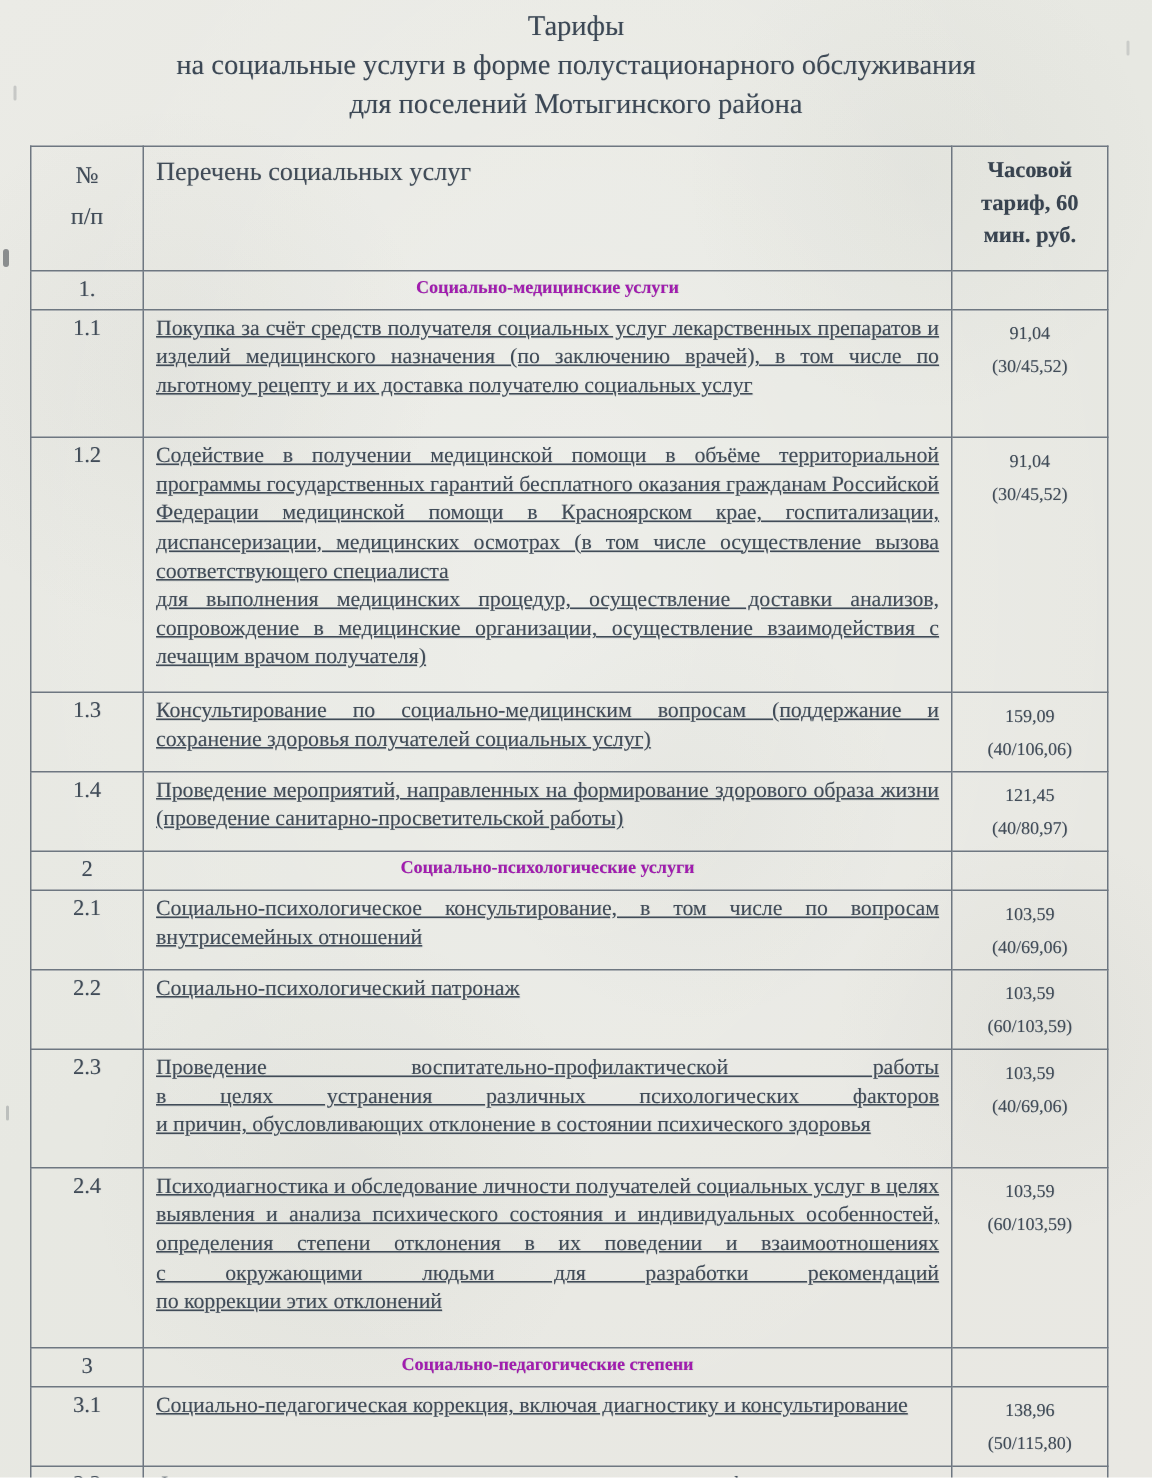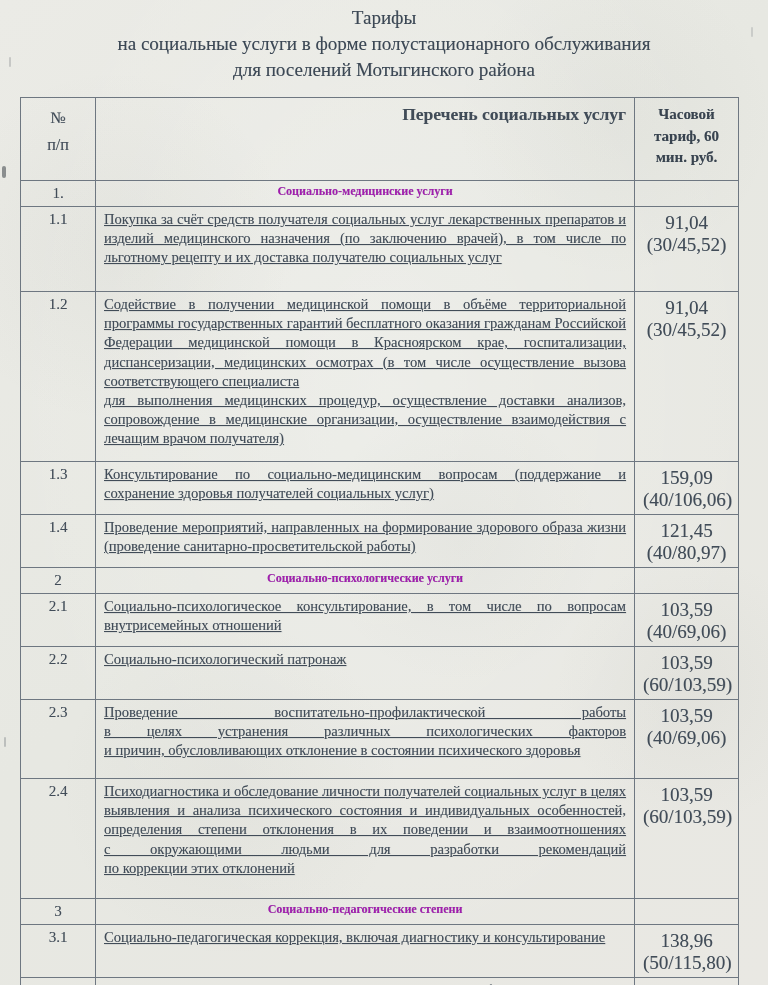--- a/index.html
+++ b/index.html
@@ -72,24 +72,23 @@
     box-sizing: border-box;
   }
   thead th { font-weight: normal; }
   th.h-num {
     text-align: center;
     font-size: 16px;
     line-height: 27px;
     padding-top: 6px;
   }
   th.h-services {
-    text-align: right;
+    text-align: left;
     font-size: 17.5px;
     padding-top: 6px;
-    font-weight: bold;
   }
   th.h-tariff {
     font-weight: bold;
     text-align: center;
     font-size: 15px;
     line-height: 21.5px;
     padding-top: 6px;
     color: #38434f;
   }
   td.num {
@@ -107,21 +106,21 @@
   td.desc {
     font-size: 14.5px;
     line-height: 19.2px;
     text-align: justify;
     text-decoration: underline;
   }
   td.desc .seg { text-align: justify; }
   td.desc .seg.stretch { text-align-last: justify; }
   td.tariff-val {
     text-align: center;
-    font-size: 19px;
+    font-size: 12px;
     line-height: 21.5px;
     padding-top: 5px;
     white-space: nowrap;
   }
 </style>
 </head>
 <body>
 
 <div class="page">
   <div class="specks"></div>

